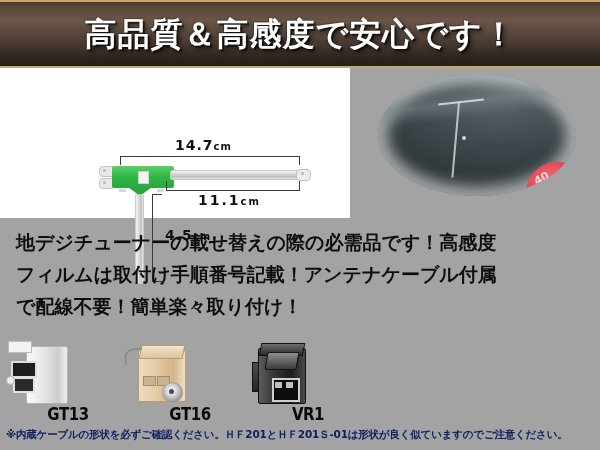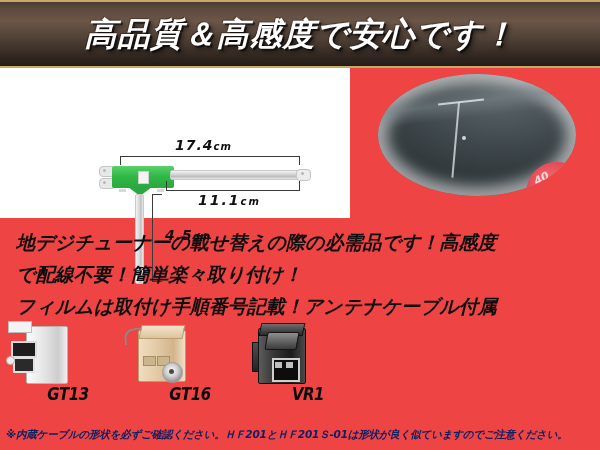--- a/index.html
+++ b/index.html
@@ -8,22 +8,21 @@
   }
   body {
     width: 600px; height: 450px;
     overflow: hidden;
     font-family: "Liberation Sans", "DejaVu Sans", sans-serif;
     position: relative;
   }
   #page {
     position: relative;
     width: 600px; height: 450px;
-    background: #ef4444;
-    font-style: italic;
+    background: #a3a3a3;
   }
 
   
   .banner {
     position: absolute;
     left: 0; top: 0;
     width: 600px; height: 68px;
     background: linear-gradient(to bottom,
         #4a3b30 0%,
         #5d4a3c 10%,
@@ -290,21 +289,21 @@
     font-weight: bold;
     line-height: 32px;
     color: #0e0e0e;
     letter-spacing: 0px;
     font-family: "DejaVu Sans", "Liberation Sans", sans-serif;
   }
 
   
   .connectors {
     position: absolute;
-    left: 0; top: 318px;
+    left: 0; top: 338px;
     width: 580px; height: 98px;
   }
   .conn {
     position: absolute;
     top: 0;
     width: 120px; height: 98px;
   }
   .conn .art {
     position: absolute;
     left: 0; top: 2px;
@@ -508,21 +507,21 @@
 
 <div id="page">
 
   <div class="banner">
     <div class="banner-title">高品質＆高感度で安心です！</div>
   </div>
 
   <div class="diagram">
 
     <div class="dim-147-label">
-      <span>17.4</span><span class="unit">cm</span>
+      <span>14.7</span><span class="unit">cm</span>
     </div>
     <div class="dim-147-line"></div>
 
     <div class="film-tab t1"></div>
     <div class="film-tab t2"></div>
     <div class="film-dot d1"></div>
     <div class="film-dot d2"></div>
 
     <div class="film-pad"></div>
     <div class="film-pad-taper"></div>
@@ -553,22 +552,22 @@
       <div class="photo-ant-v"></div>
       <div class="photo-ant-node"></div>
       <div class="photo-sticker">
         <span class="photo-sticker-txt">40</span>
       </div>
     </div>
   </div>
 
   <div class="copy">
     <p>地デジチューナーの載せ替えの際の必需品です！高感度</p>
+    <p>フィルムは取付け手順番号記載！アンテナケーブル付属</p>
     <p>で配線不要！簡単楽々取り付け！</p>
-    <p>フィルムは取付け手順番号記載！アンテナケーブル付属</p>
   </div>
 
   <div class="connectors">
 
     <div class="conn c1">
       <div class="art">
         <div class="gt13-body"></div>
         <div class="gt13-tab"></div>
         <div class="gt13-port"></div>
         <div class="gt13-port2"></div>

